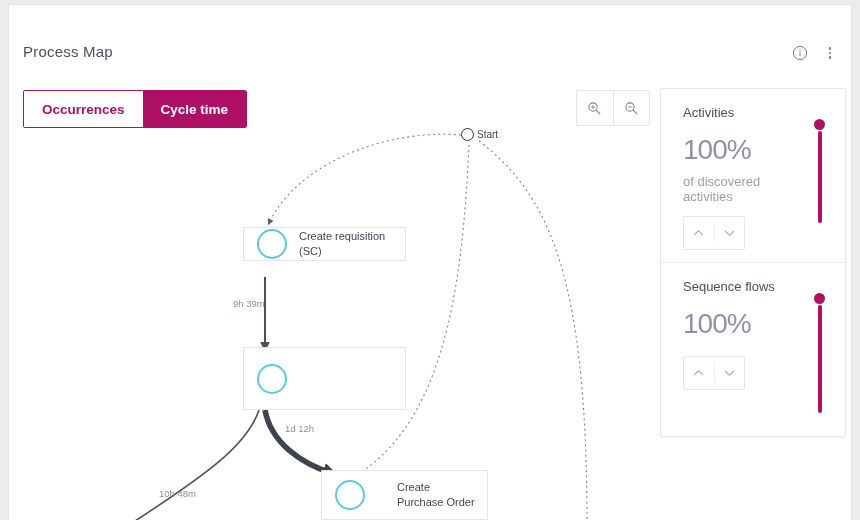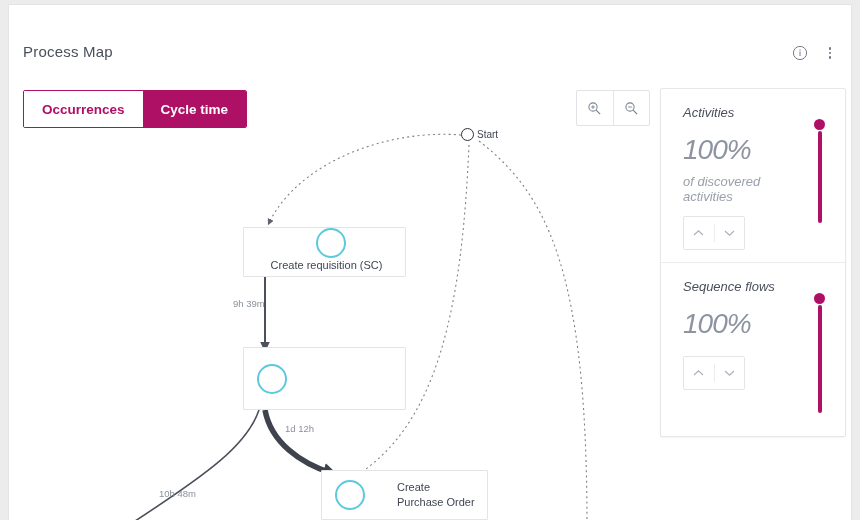--- a/index.html
+++ b/index.html
@@ -213,21 +213,20 @@
     background: #ffffff;
     border: 1px solid #e6e7ea;
     border-radius: 2px;
     box-sizing: border-box;
     box-shadow: 0 1px 2px rgba(0,0,0,.05);
   }
   .stat-block {
     position: relative;
     padding: 16px 20px 12px 22px;
     box-sizing: border-box;
-    font-style: italic;
   }
   .stat-block.second { border-top: 1px solid #ececed; }
   .stat-title {
     font-size: 13px;
     color: #4a4f5c;
     margin-bottom: 10px;
   }
   .stat-value {
     font-size: 28px;
     color: #8d93a1;
@@ -365,21 +364,21 @@
       <path d="M250,285 C238,320 200,348 120,400" fill="none" stroke="#4c505a" stroke-width="1.6"></path>
 
       <path d="M335,395 L335,400" fill="none" stroke="#4c505a" stroke-width="2"></path>
     </svg>
 
     <div class="startnode" style="left:452px; top:3px;">
       <span class="dot"></span>
       <span class="slabel">Start</span>
     </div>
 
-    <div class="node" style="left:234px; top:102px; width:163px; height:50px;flex-direction:column;">
+    <div class="node" style="left:234px; top:102px; width:163px; height:34px;">
       <span class="ring"></span>
       <span class="label">Create requisition (SC)</span>
     </div>
 
     <div class="node" style="left:234px; top:222px; width:163px; height:63px;">
       <span class="ring"></span>
     </div>
 
     <div class="node" style="left:312px; top:345px; width:167px; height:50px;gap:20px;">
       <span class="ring"></span>

